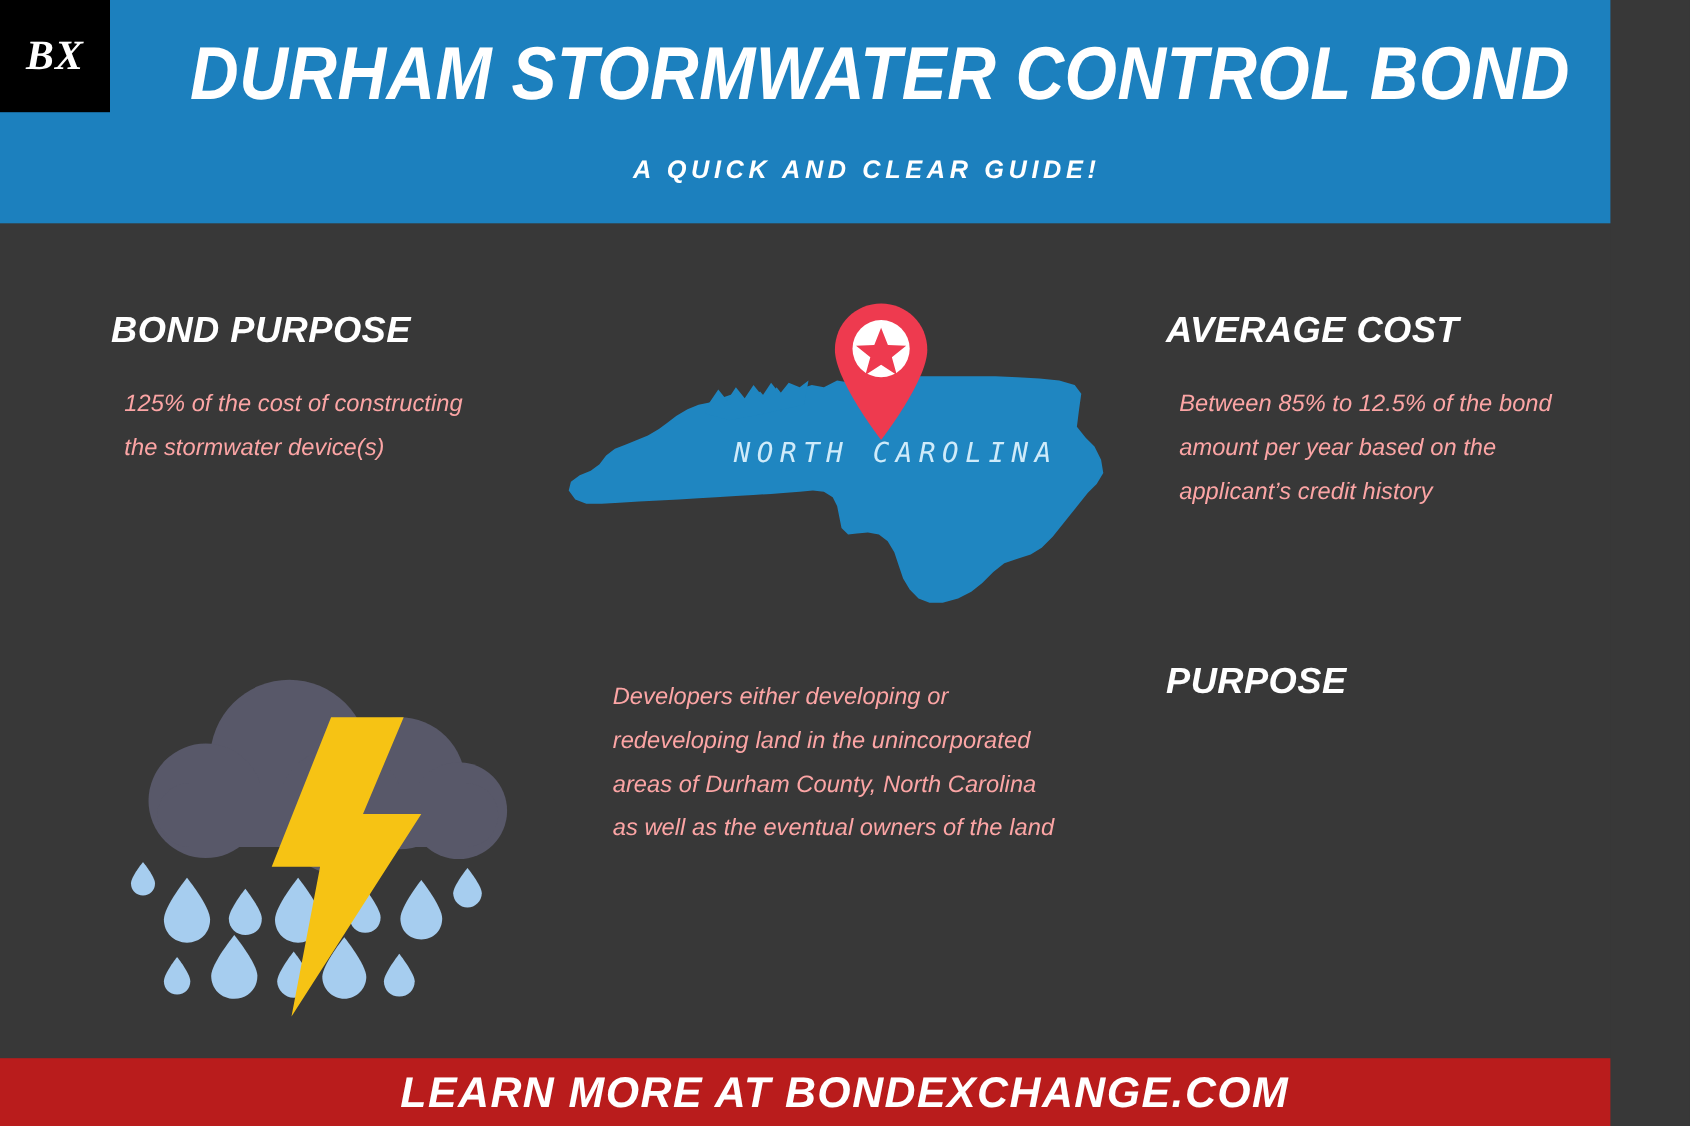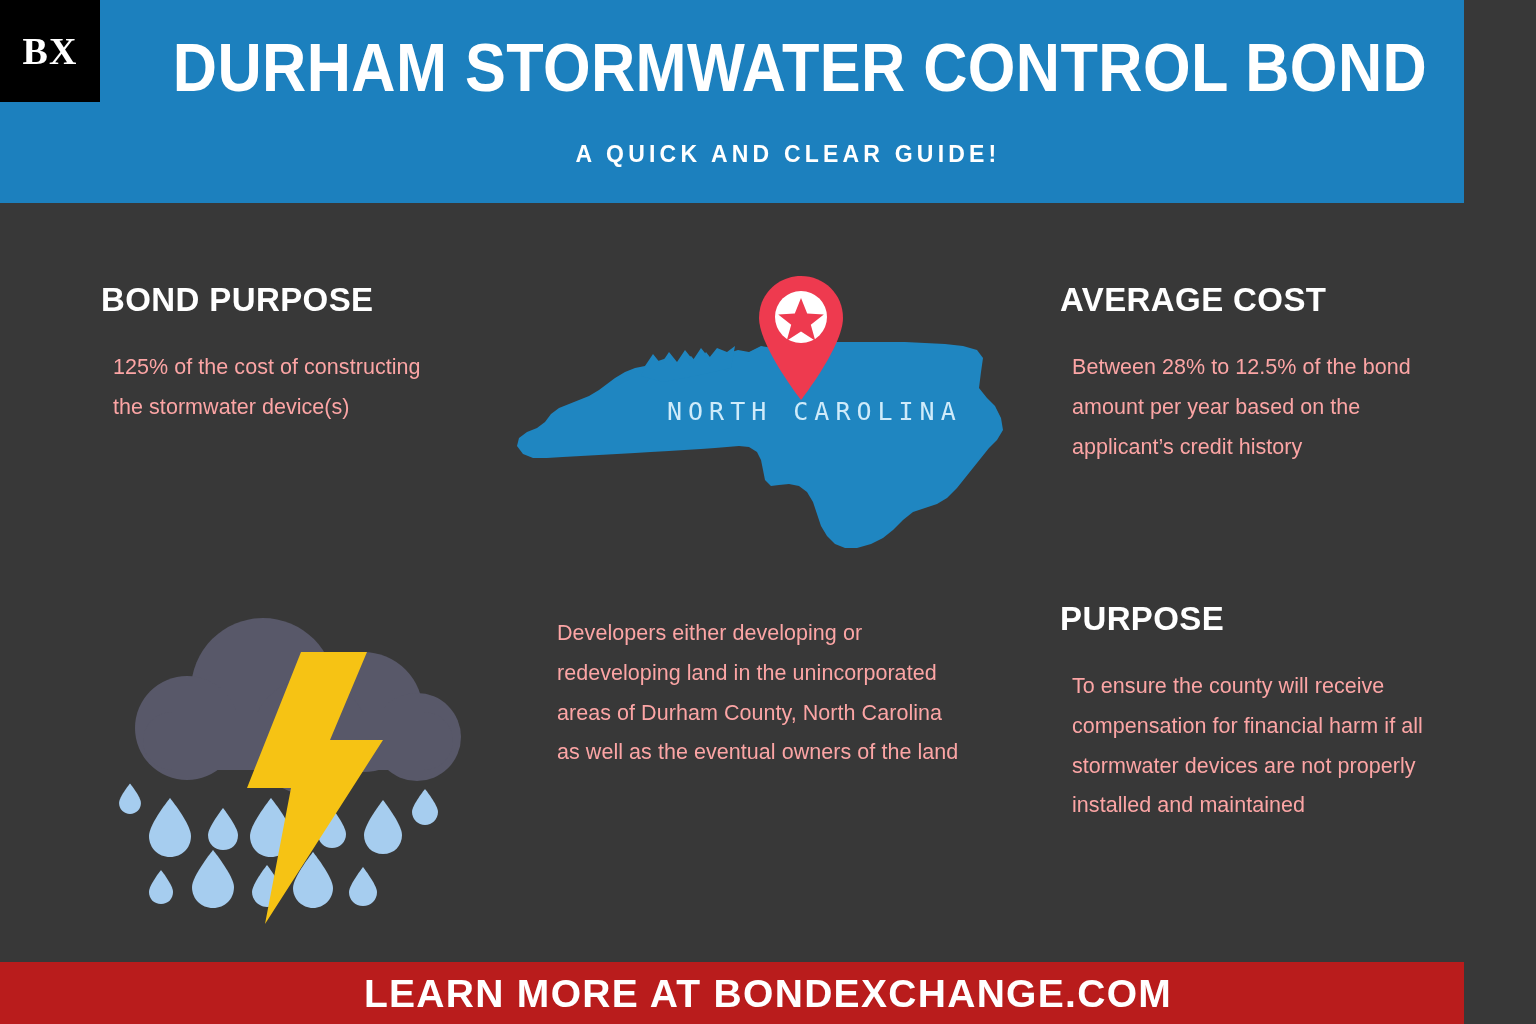--- a/index.html
+++ b/index.html
@@ -13,20 +13,21 @@
     font-family: "Liberation Sans", sans-serif;
     overflow: hidden;
     position: relative;
   }
   #page {
     position: relative;
     width: 1464px;
     height: 1024px;
     background: #383838;
     overflow: hidden;
+    font-style: italic;
   }
 
   
   .header {
     position: absolute;
     left: 0; top: 0;
     width: 1536px;
     height: 203px;
     background: #1C80BE;
   }
@@ -169,30 +170,29 @@
     <div class="header-subtitle">A QUICK AND CLEAR GUIDE!</div>
   </div>
 
   <div class="panel" id="panel-bond-amount">
     <h2 class="panel-title">BOND PURPOSE</h2>
     <p class="panel-body">125% of the cost of constructing the stormwater device(s)</p>
   </div>
 
   <div class="panel" id="panel-average-cost">
     <h2 class="panel-title">AVERAGE COST</h2>
-    <p class="panel-body">Between 28% to 12.5% of the bond amount per year based on the applicant’s credit history</p>
+    <p class="panel-body">Between 85% to 12.5% of the bond amount per year based on the applicant’s credit history</p>
   </div>
 
   <div class="panel" id="panel-who-needs-it">
     <p class="panel-body">Developers either developing or redeveloping land in the unincorporated areas of Durham County, North Carolina as well as the eventual owners of the land</p>
   </div>
 
   <div class="panel" id="panel-purpose">
     <h2 class="panel-title">PURPOSE</h2>
-    <p class="panel-body">To ensure the county will receive compensation for financial harm if all stormwater devices are not properly installed and maintained</p>
   </div>
 
   <div class="map-wrap">
     <svg width="520" height="300" viewBox="0 0 520 300">
       <path fill="#1F86C1" d="
         M172,86
         L184,92
         L196,84
         L203,92
         L211,80

